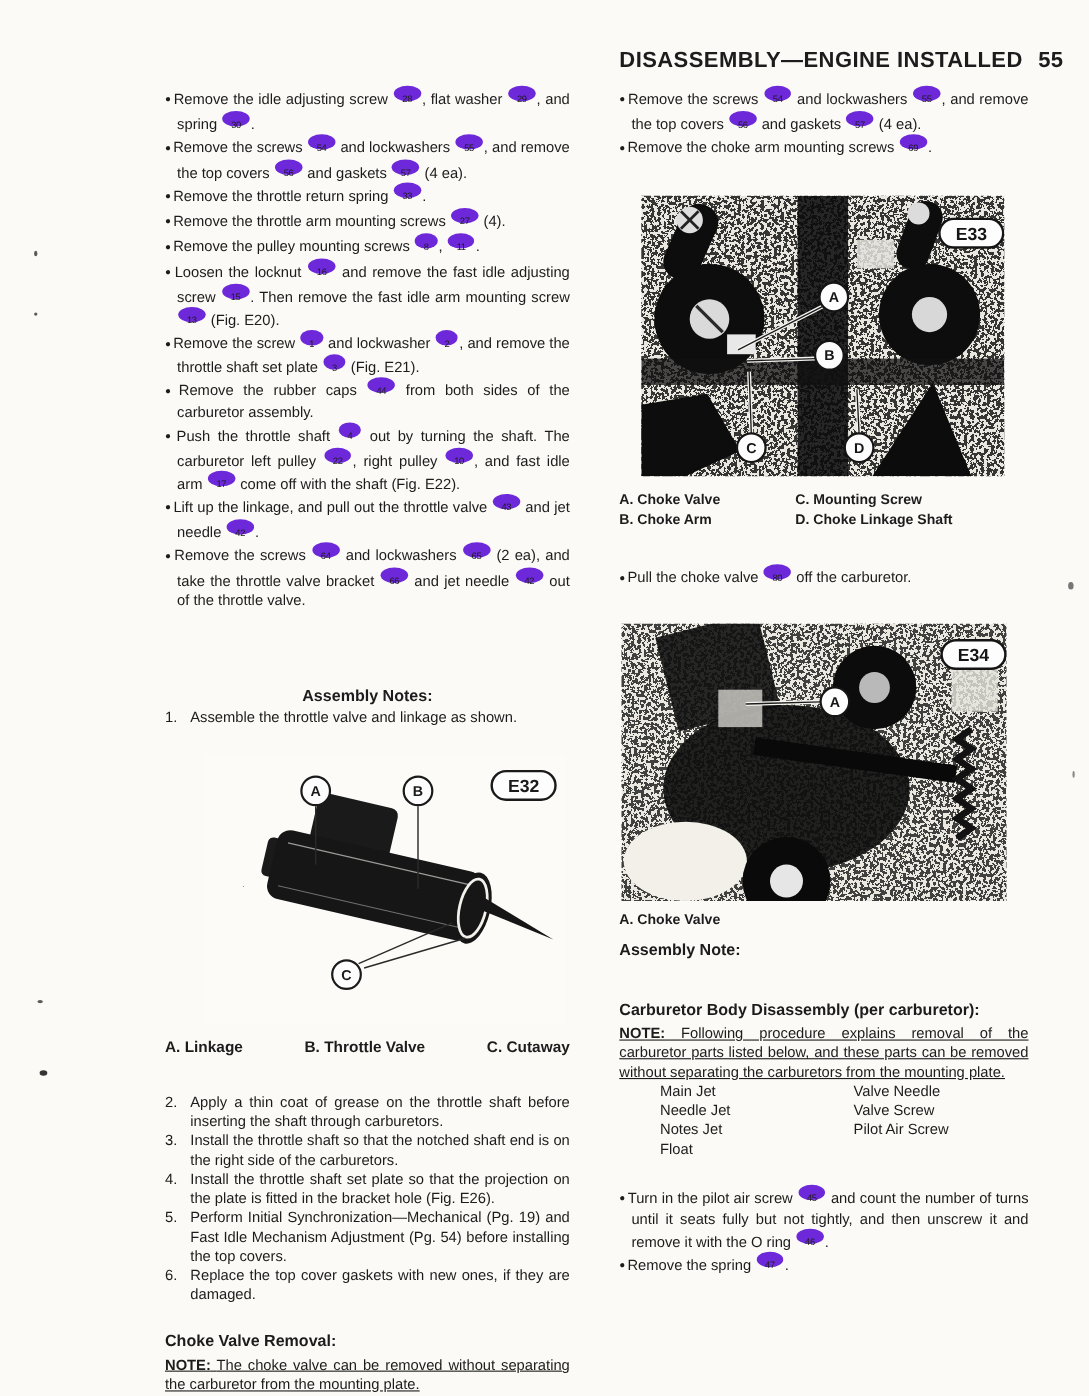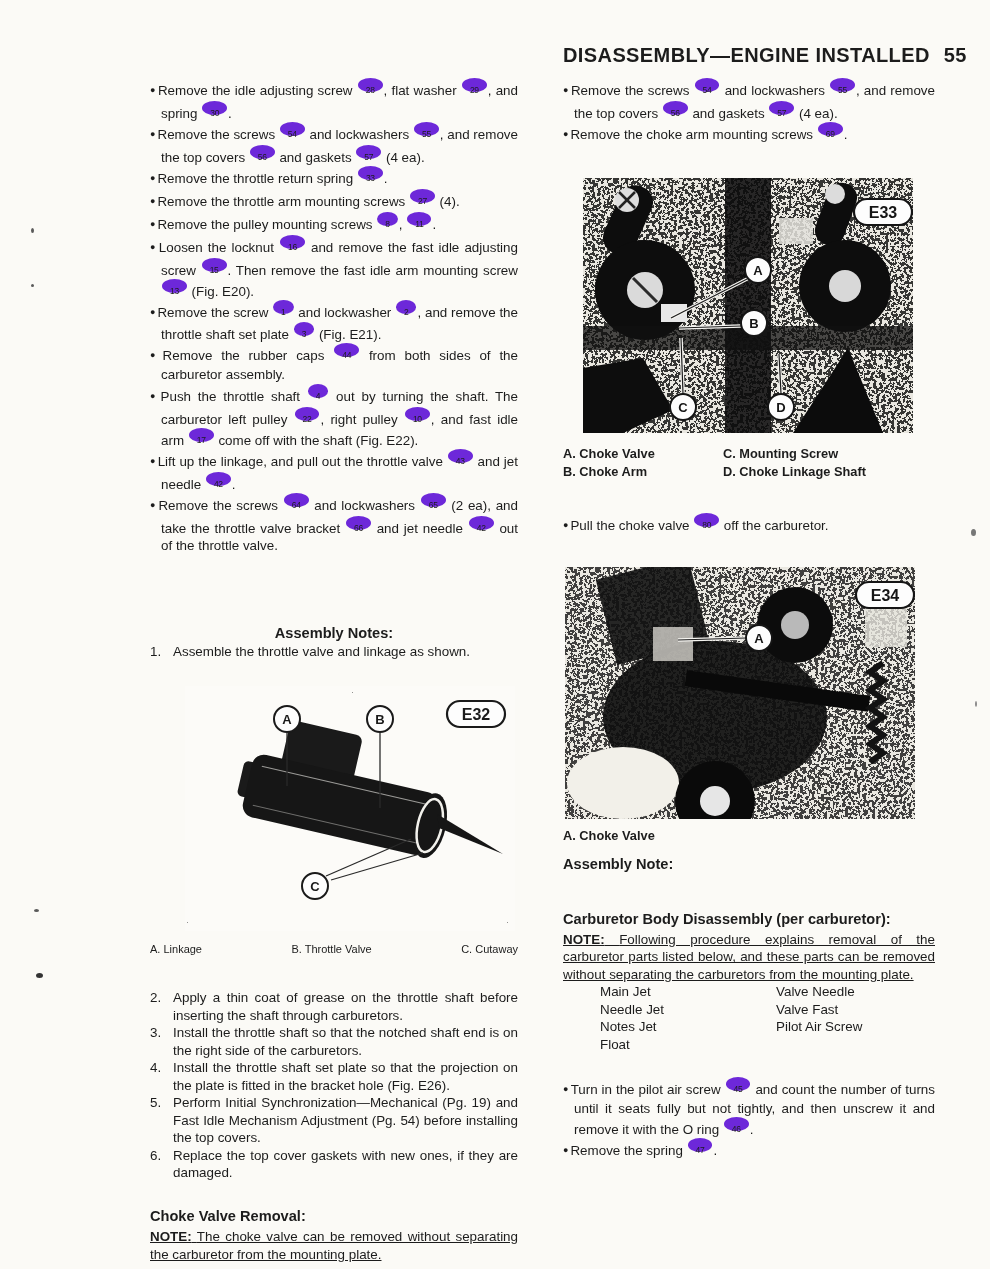--- a/index.html
+++ b/index.html
@@ -28,21 +28,21 @@
     text-align:center;text-indent:0;vertical-align:1.5px;padding:0 1px;margin:0 1px;
   }
   h3.hd{font-size:14.6px;font-weight:bold;margin:0;line-height:19px;}
   .step{display:flex;font-size:13.4px;line-height:17.45px;}
   .step .num{flex:none;width:23px;}
   .step .txt{flex:1;text-align:justify;}
   .note{font-size:13.4px;line-height:17.45px;text-align:justify;margin:2px 0 0 0;text-decoration:underline;}
   .note b{font-weight:bold;}
   .fig{position:relative;}
   .fig svg{display:block;}
-  .figcaps3{display:flex;justify-content:space-between;font-weight:normal;font-size:11px;margin-top:12px;}
+  .figcaps3{display:flex;justify-content:space-between;font-weight:bold;font-size:14px;margin-top:12px;}
   .capgrid{display:grid;grid-template-columns:160px auto;font-weight:bold;font-size:12.8px;line-height:18px;margin-top:12px;}
   .cap1{font-weight:bold;font-size:12.8px;margin-top:9px;}
   .parts{display:grid;grid-template-columns:176px auto;padding-left:37px;font-size:13.4px;line-height:17.45px;}
   .artifact{position:absolute;background:#5a5a5a;border-radius:50%;}
   .a1{left:31px;top:228px;width:3px;height:5px;}
   .a2{left:31px;top:284px;width:3px;height:3px;}
   .a3{left:34px;top:909px;width:5px;height:3px;}
   .a4{left:36px;top:973px;width:7px;height:5px;background:#333;}
   .a5{left:971px;top:529px;width:5px;height:7px;background:#777;}
   .a6{left:975px;top:701px;width:2px;height:6px;background:#888;}
@@ -293,21 +293,21 @@
   <h3 class="hd" style="margin-top:36px;">Carburetor Body Disassembly (per carburetor):</h3>
   <p class="note">
     <b>NOTE:</b>
     <span>Following procedure explains removal of the carburetor parts listed below, and these parts can be removed without separating the carburetors from the mounting plate.</span>
   </p>
 
   <div class="parts">
     <span>Main Jet</span>
     <span>Valve Needle</span>
     <span>Needle Jet</span>
-    <span>Valve Fast</span>
+    <span>Valve Screw</span>
     <span>Notes Jet</span>
     <span>Pilot Air Screw</span>
     <span>Float</span>
     <span></span>
   </div>
 
   <ul class="blist" style="margin-top:24px;">
     <li>Turn in the pilot air screw <span class="pn">45</span> and count the number of turns until it seats fully but not tightly, and then unscrew it and remove it with the O ring <span class="pn">46</span>.</li>
     <li>Remove the spring <span class="pn">47</span>.</li>
   </ul>

